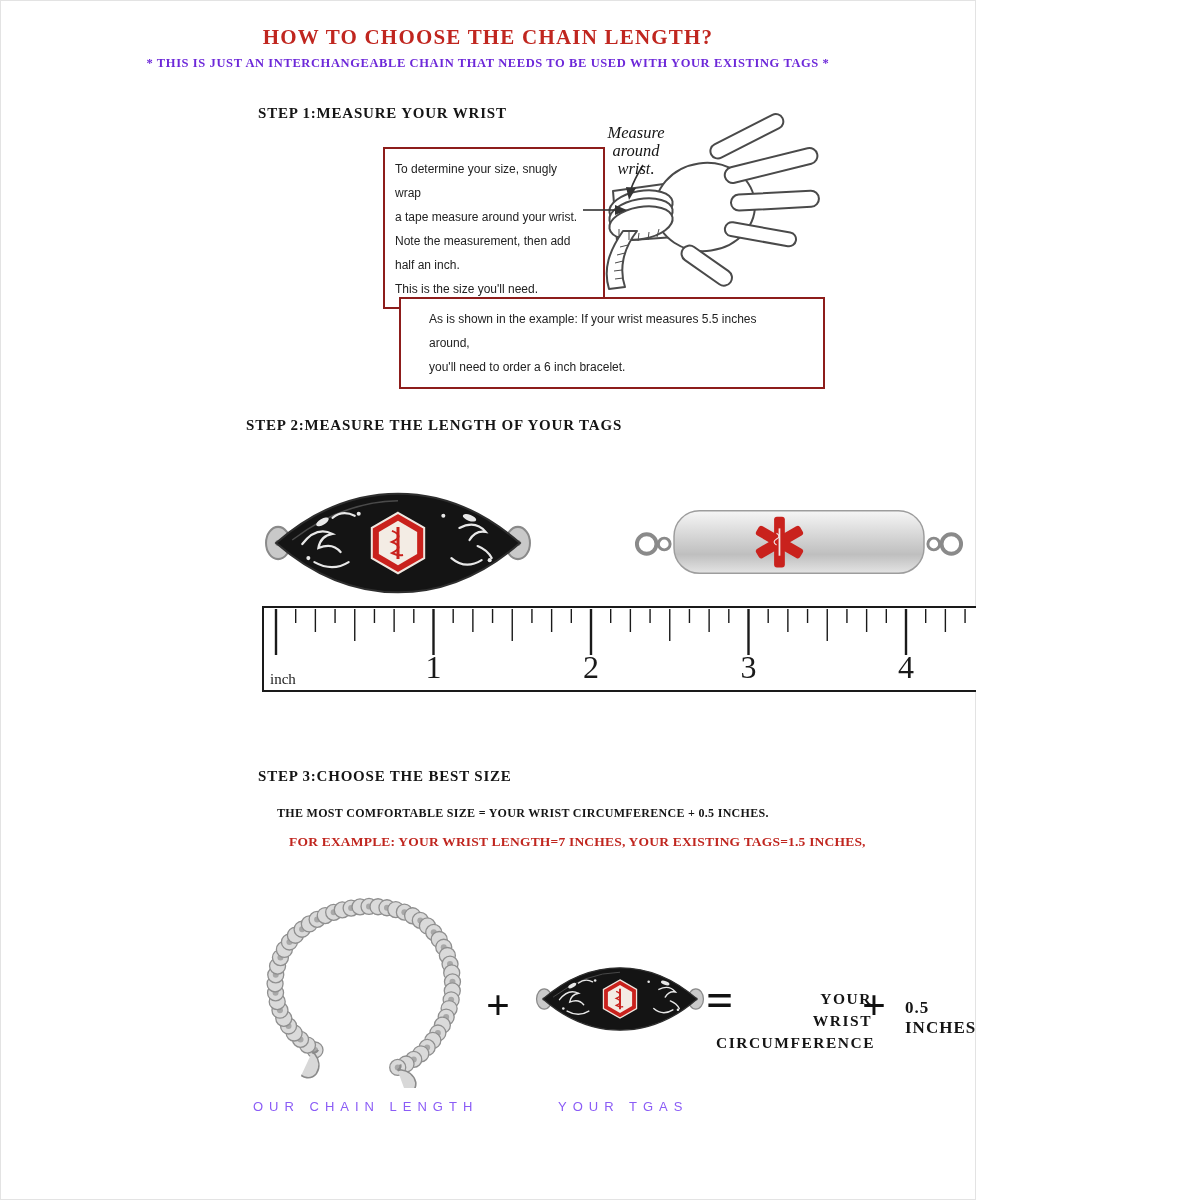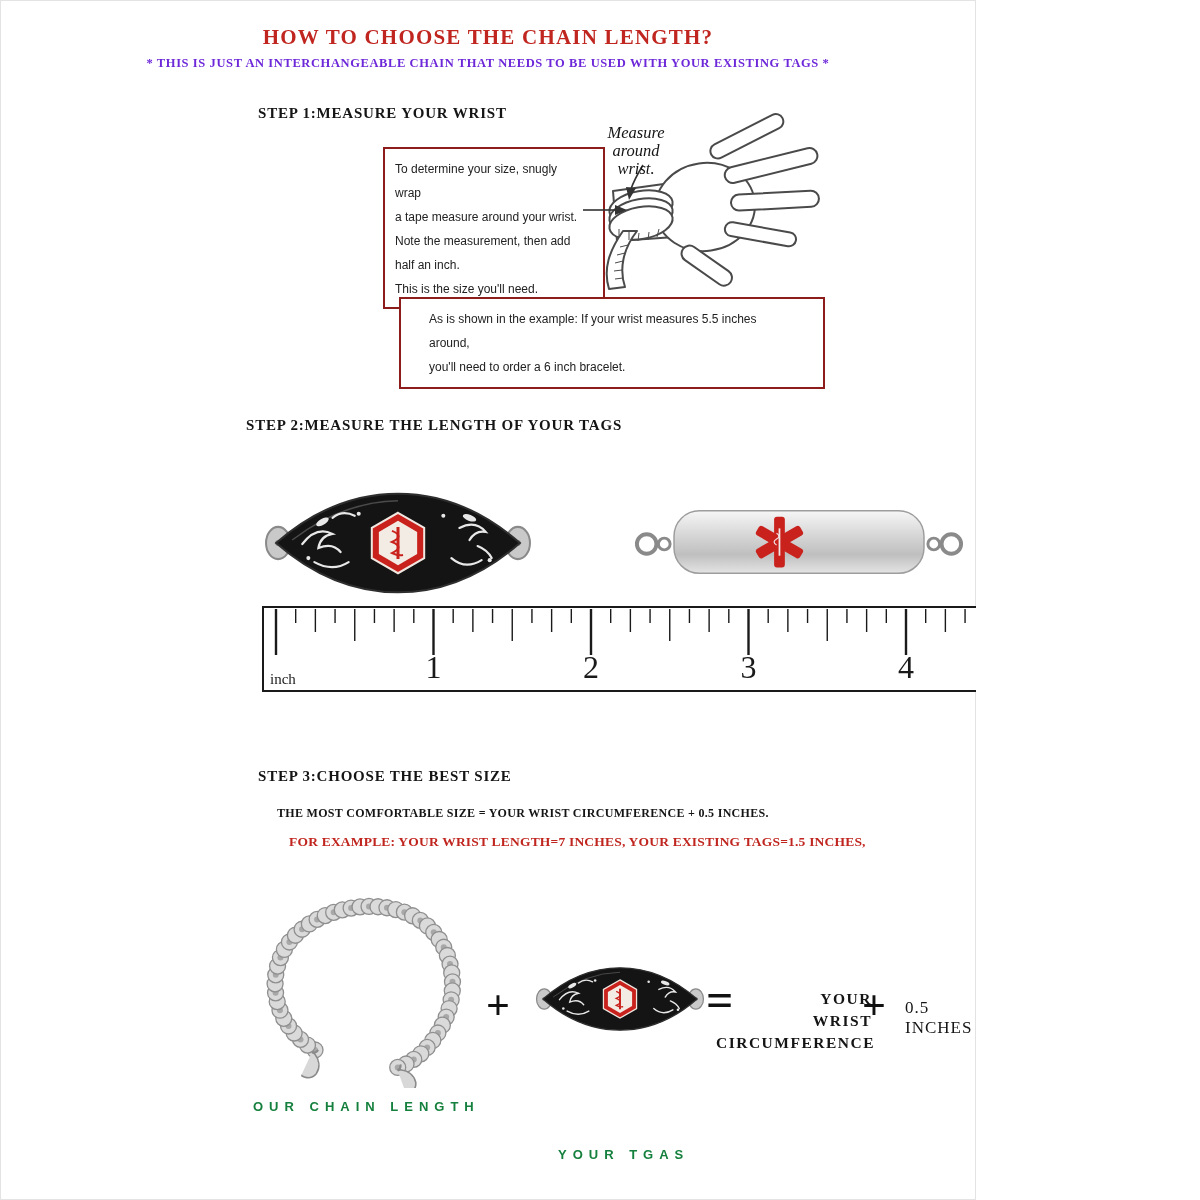--- a/index.html
+++ b/index.html
@@ -30,25 +30,25 @@
   #red-line1{left:277px;top:834px;}
   #red-line2{left:277px;top:852px;}
   #chain{left:248px;top:888px;width:235px;height:200px;}
   .plus{font-size:42px;font-weight:bold;color:#111;}
   #plus1{left:486px;top:981px;}
   #plus2{left:862px;top:981px;}
   #equals{left:706px;top:972px;font-size:48px;font-weight:bold;color:#111;}
   #tag-small{left:534px;top:963px;width:172px;height:72px;}
   #wrist-text{left:716px;top:988px;width:156px;text-align:right;font-size:15.5px;
               font-weight:bold;letter-spacing:1.5px;line-height:22px;}
-  #half-inch{left:905px;top:998px;font-size:17px;font-weight:normal;letter-spacing:1px;}
-  .bottom-label{font-family:"Liberation Sans",sans-serif;font-size:13px;font-weight:bold;
-                letter-spacing:6px;color:#15803d;}
+  #half-inch{left:905px;top:998px;font-size:17px;font-weight:bold;letter-spacing:1px;}
+  .bottom-label{font-family:"Liberation Sans",sans-serif;font-size:13px;font-weight:normal;
+                letter-spacing:6px;color:#8b5cf6;}
   #chain-label{left:253px;top:1099px;}
-  #tags-label{left:558px;top:1099px;margin-top:48px;}
+  #tags-label{left:558px;top:1099px;}
 </style>
 </head>
 <body>
 
 <svg width="0" height="0" style="position:absolute" aria-hidden="true">
   <defs>
     <linearGradient id="steel" x1="0" y1="0" x2="0" y2="1">
       <stop offset="0" stop-color="#f6f6f6"></stop>
         <stop offset="0.45" stop-color="#d2d2d2"></stop>
       <stop offset="0.7" stop-color="#bfbfbf"></stop>

